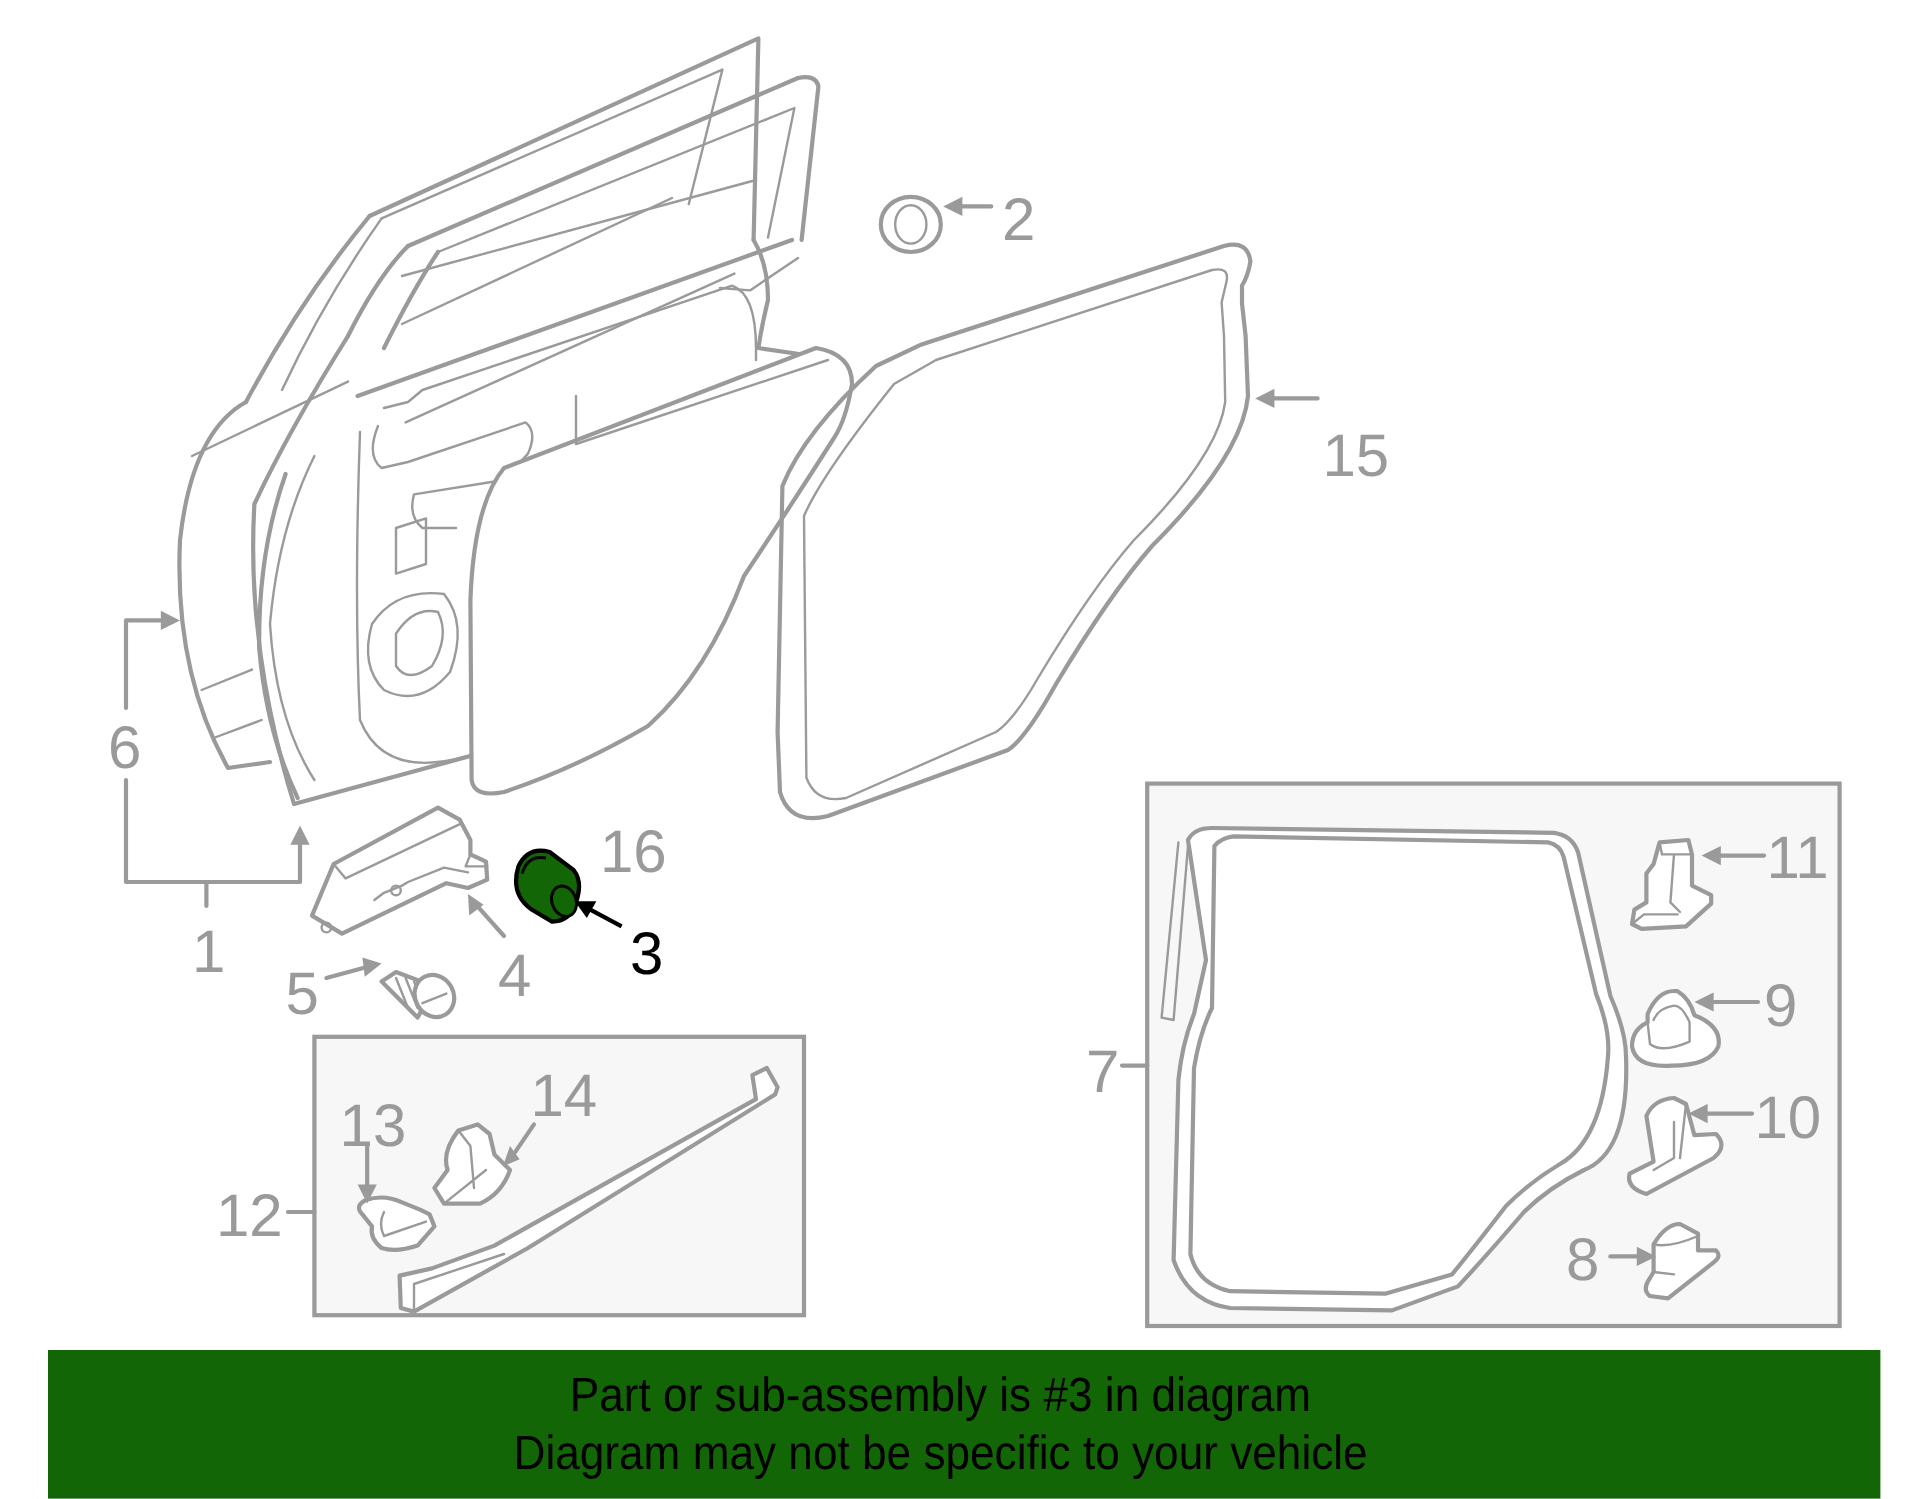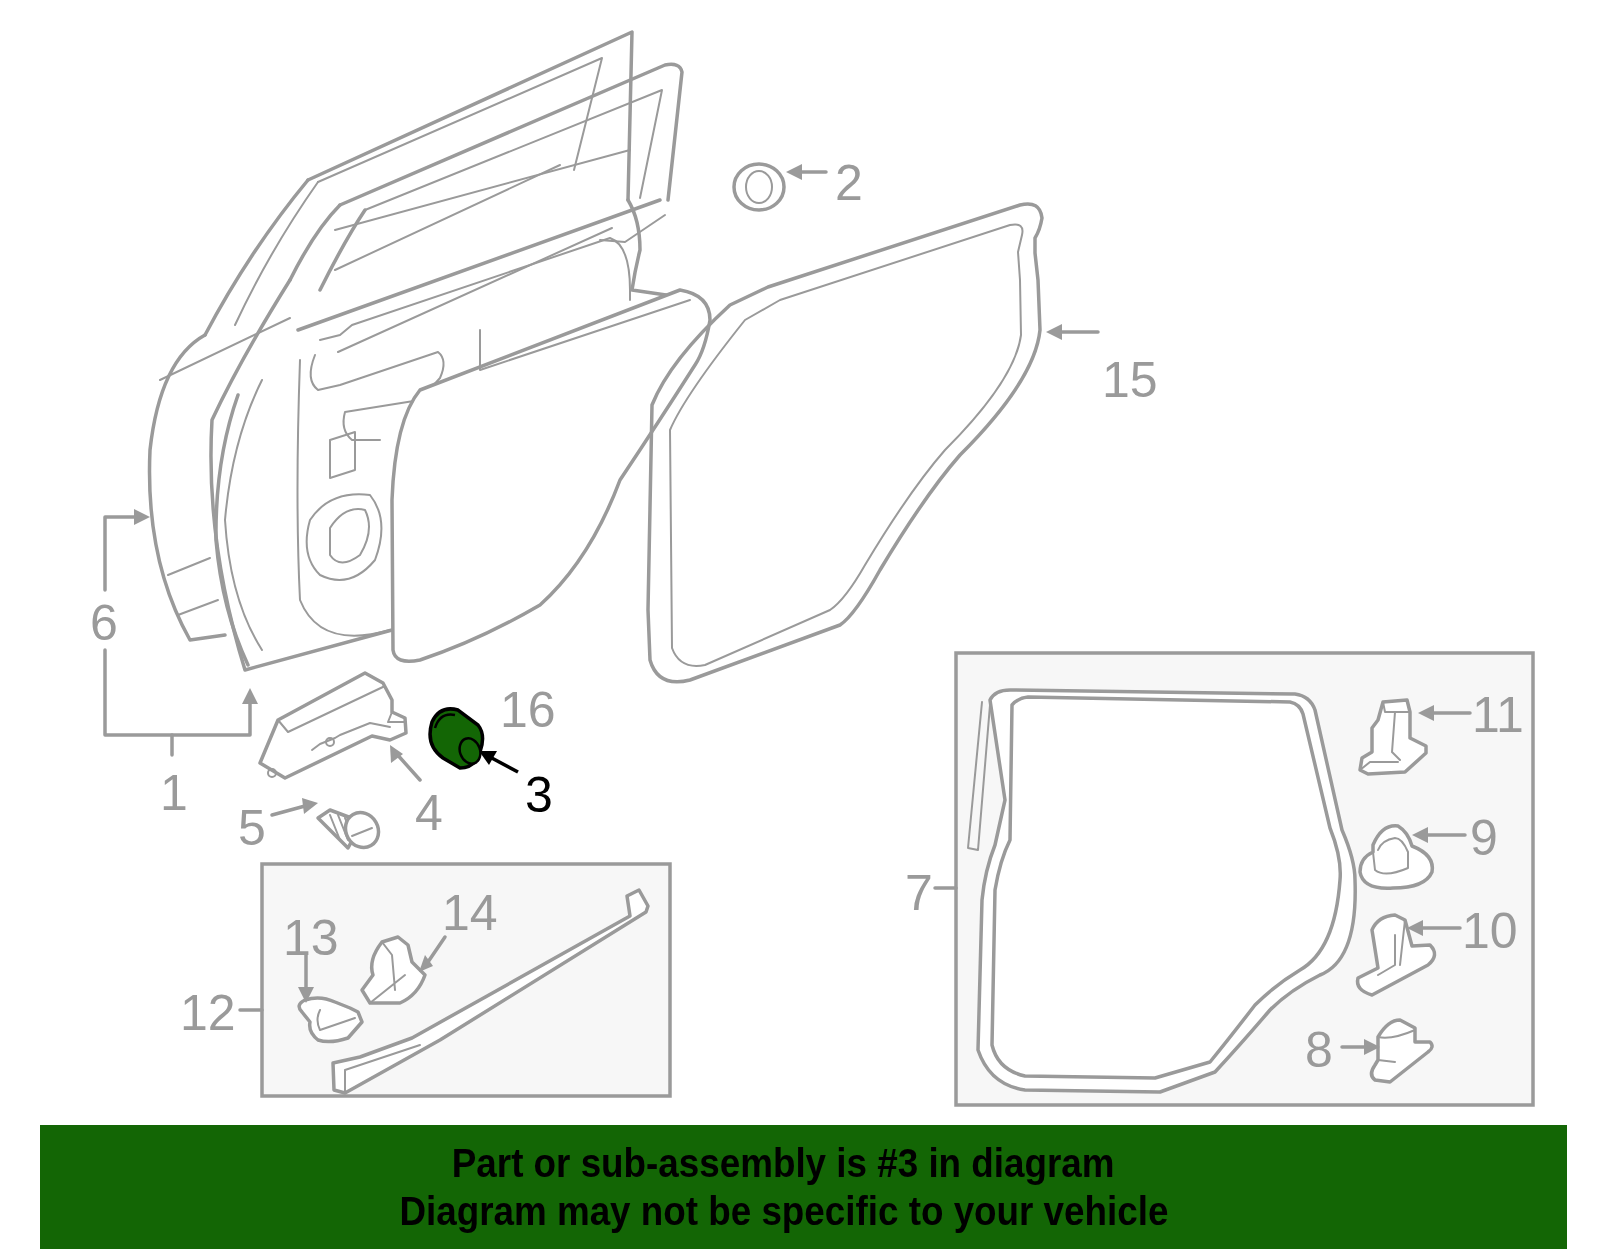--- a/index.html
+++ b/index.html
@@ -6,21 +6,21 @@
     body { width: 1600px; height: 1249px; position: relative; overflow: hidden; font-family: "Liberation Sans", sans-serif; }
     #diagram { position: absolute; left: 0; top: 0; width: 1600px; height: 1249px; }
     .ln { fill: none; stroke: #9a9a9a; stroke-width: 3.5; stroke-linejoin: round; stroke-linecap: round; }
     .ln2 { fill: none; stroke: #9a9a9a; stroke-width: 2; stroke-linejoin: round; stroke-linecap: round; }
     .fillw { fill: #ffffff; stroke: #9a9a9a; stroke-width: 3.5; stroke-linejoin: round; }
     .box { fill: #f7f7f7; stroke: #9a9a9a; stroke-width: 3.5; }
     .lbl { font-family: "Liberation Sans", sans-serif; font-size: 50px; fill: #9a9a9a; }
     .lbl-hl { font-family: "Liberation Sans", sans-serif; font-size: 50px; fill: #000000; }
     .arrow { fill: #9a9a9a; }
     .banner { position: absolute; left: 40px; top: 1125px; width: 1527px; height: 124px; background: #136605;
-              display: flex; flex-direction: column; align-items: center; justify-content: center; font-weight: bold; }
+              display: flex; flex-direction: column; align-items: center; justify-content: center; }
     .banner-line { font-family: "Liberation Sans", sans-serif; font-size: 40px; color: #000000; line-height: 48px;
                    transform: scaleX(0.92); }
     .banner-line.l1 { margin-left: -40px; }
     .banner-line.l2 { margin-left: -40px; }
   </style>
 </head>
 <body>
 
 <svg id="diagram" viewBox="0 0 1600 1249" xmlns="http://www.w3.org/2000/svg">
 

